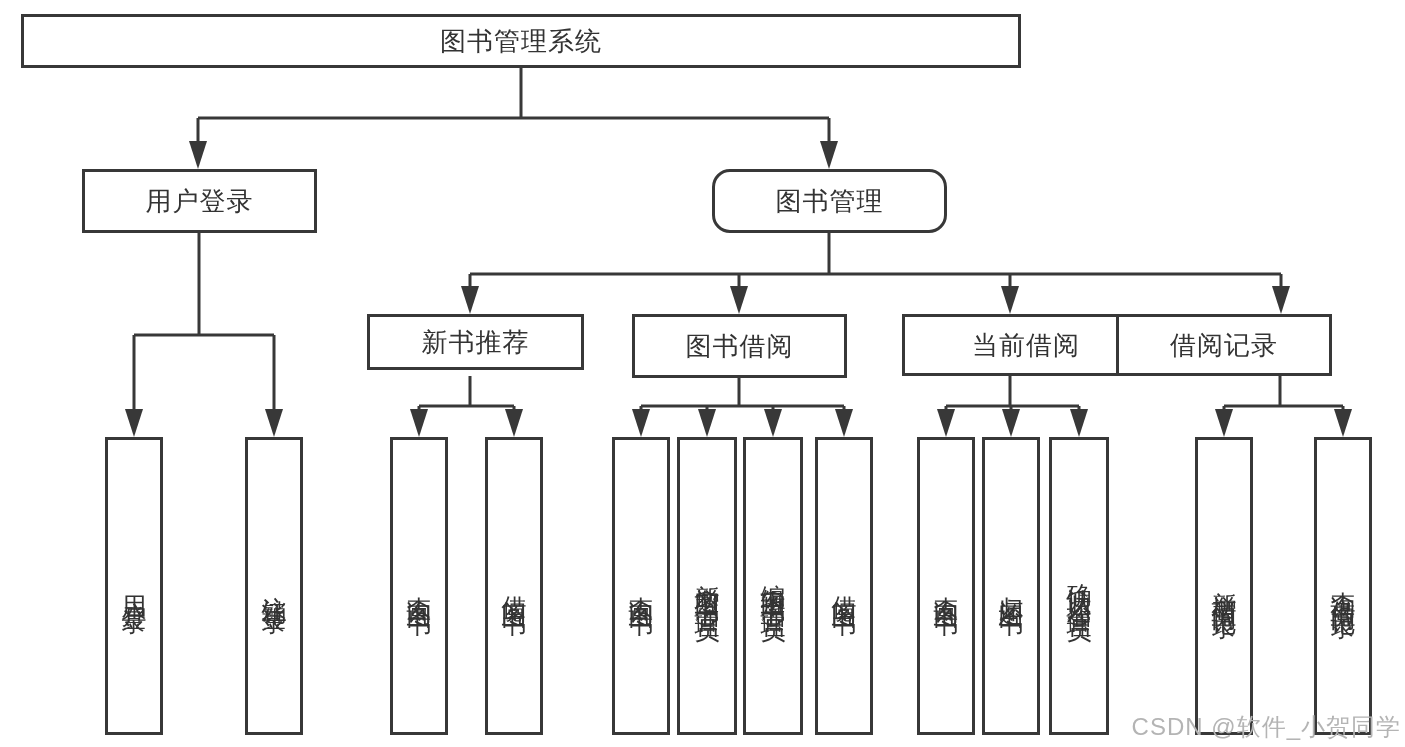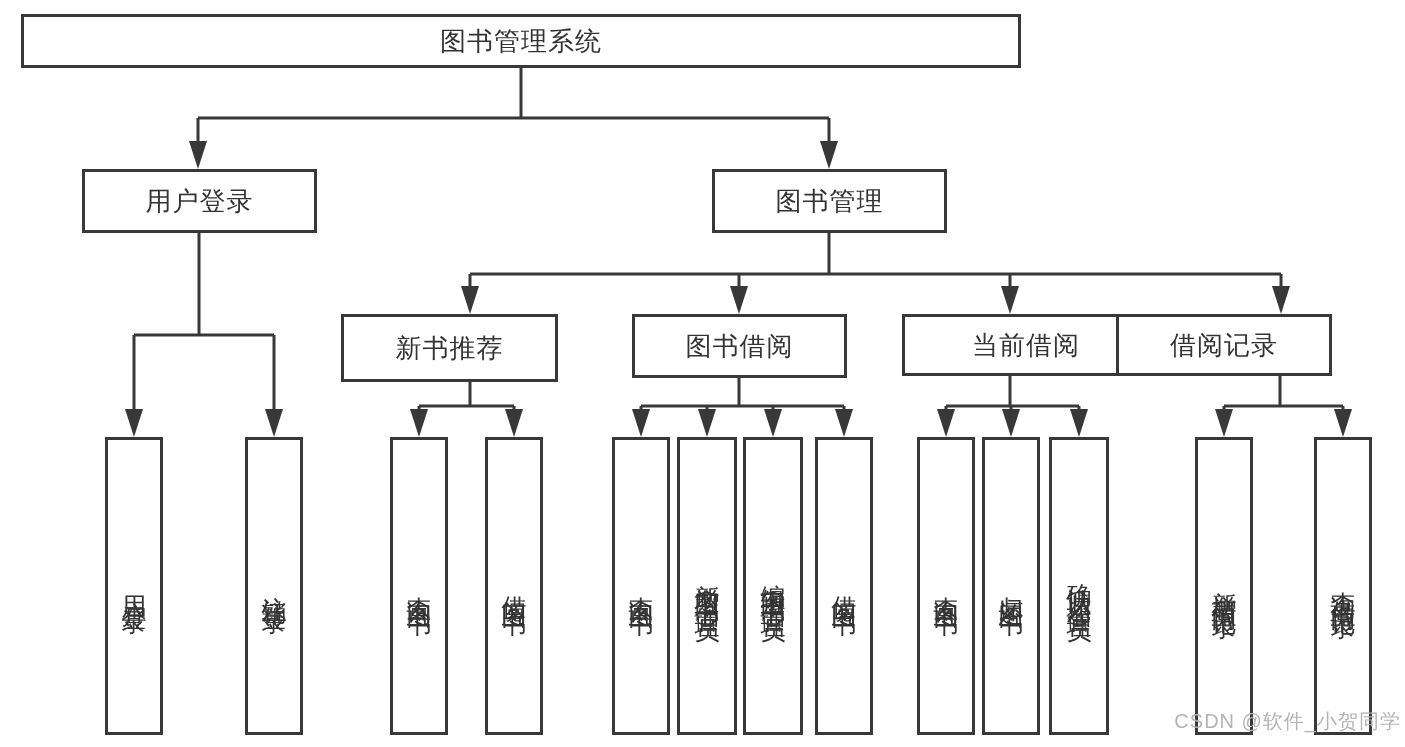--- a/index.html
+++ b/index.html
@@ -53,22 +53,22 @@
     writing-mode: vertical-rl;
     text-orientation: mixed;
     letter-spacing: 5px;
     line-height: 1;
     top: 437px;
     height: 298px;
   }
   .watermark {
     position: absolute;
     right: 4px;
-    bottom: 12px;
-    font-size: 20px;
+    bottom: 4px;
+    font-size: 24px;
     color: var(--color-watermark);
     letter-spacing: 1px;
     white-space: nowrap;
     z-index: 5;
   }
 </style>
 </head>
 <body>
 
 <div class="canvas">
@@ -119,23 +119,23 @@
     <g>
       <path d="M1280,376 V406 M1224,406 H1343 M1224,406 V412 M1343,406 V412"></path>
       <polygon points="1224,437 1215,409 1233,409"></polygon>
       <polygon points="1343,437 1334,409 1352,409"></polygon>
     </g>
   </svg>
 
   <div class="node hbox" style="left:21px; top:14px; width:1000px; height:54px;">图书管理系统</div>
 
   <div class="node hbox" style="left:82px; top:169px; width:235px; height:64px;">用户登录</div>
-  <div class="node hbox" style="left:712px; top:169px; width:235px; height:64px;">图书管理</div>
+  <div class="node hbox" style="left:712px; top:169px; width:235px; height:64px;border-radius:18px;">图书管理</div>
 
-  <div class="node hbox" style="left:341px; top:314px; width:217px; height:68px;">新书推荐</div>
+  <div class="node hbox" style="left:367px; top:314px; width:217px; height:56px;">新书推荐</div>
   <div class="node hbox" style="left:632px; top:314px; width:215px; height:64px;">图书借阅</div>
   <div class="node hbox" style="left:902px; top:314px; width:248px; height:62px;">当前借阅</div>
   <div class="node hbox" style="left:1116px; top:314px; width:216px; height:62px;">借阅记录</div>
 
   <div class="node vbox" style="left:105px; width:58px;">用户登录</div>
   <div class="node vbox" style="left:245px; width:58px;">注销登录</div>
 
   <div class="node vbox" style="left:390px; width:58px;">查询图书</div>
   <div class="node vbox" style="left:485px; width:58px;">借阅图书</div>
 

